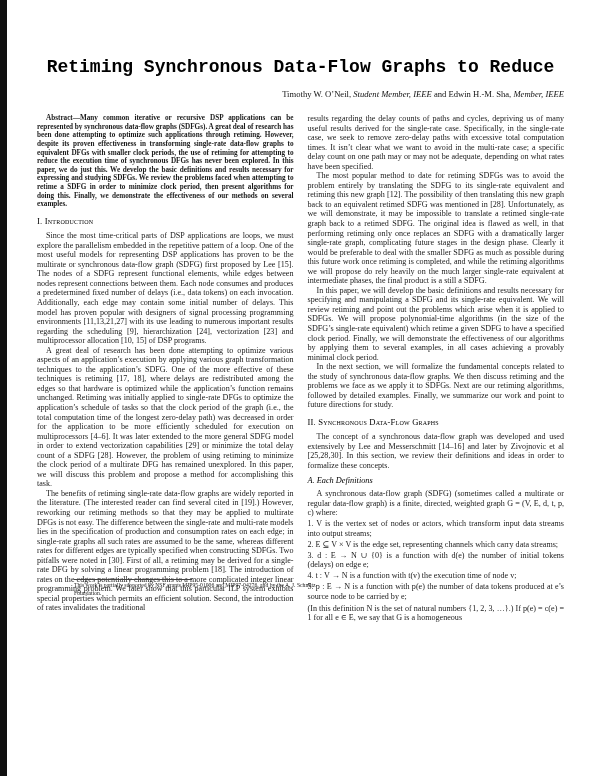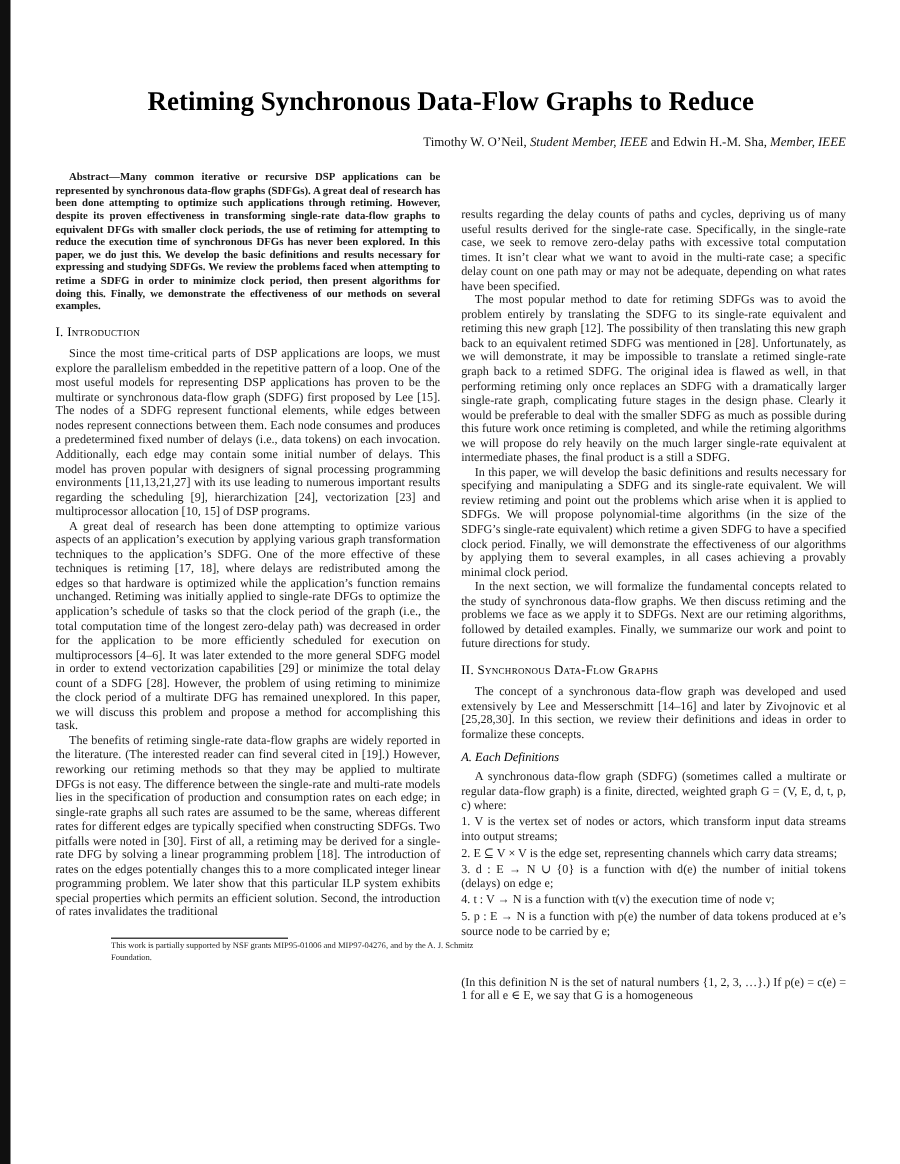--- a/index.html
+++ b/index.html
@@ -20,41 +20,41 @@
     width: 527px;
   }
   .title {
     margin-top: 57px;
     text-align: center;
     font-size: 18px;
     font-weight: bold;
     line-height: 1.22;
     color: #000;
   }
-  .title .tl { display: block; }
+  .title .tl { display: block; font-family: Liberation Mono, monospace; }
   .authors {
     margin-top: 10px;
     text-align: right;
     font-size: 8.6px;
     color: #111;
   }
   .authors .affil { font-style: italic; }
   .columns {
     display: flex;
     gap: 14px;
     margin-top: 15px;
   }
   .col {
     width: 256.5px;
     font-size: 8.1px;
     line-height: 1.18;
     text-align: justify;
   }
   .col p { text-indent: 9px; }
-  .col p.no-indent { text-indent: 0; margin-top: 24px; }
+  .col p.no-indent { text-indent: 0; }
   .abstract {
     font-size: 7.2px;
     font-weight: bold;
     line-height: 1.2;
     text-indent: 9px;
     margin-bottom: 6px;
   }
   .heading {
     font-variant: small-caps;
     font-weight: normal;

